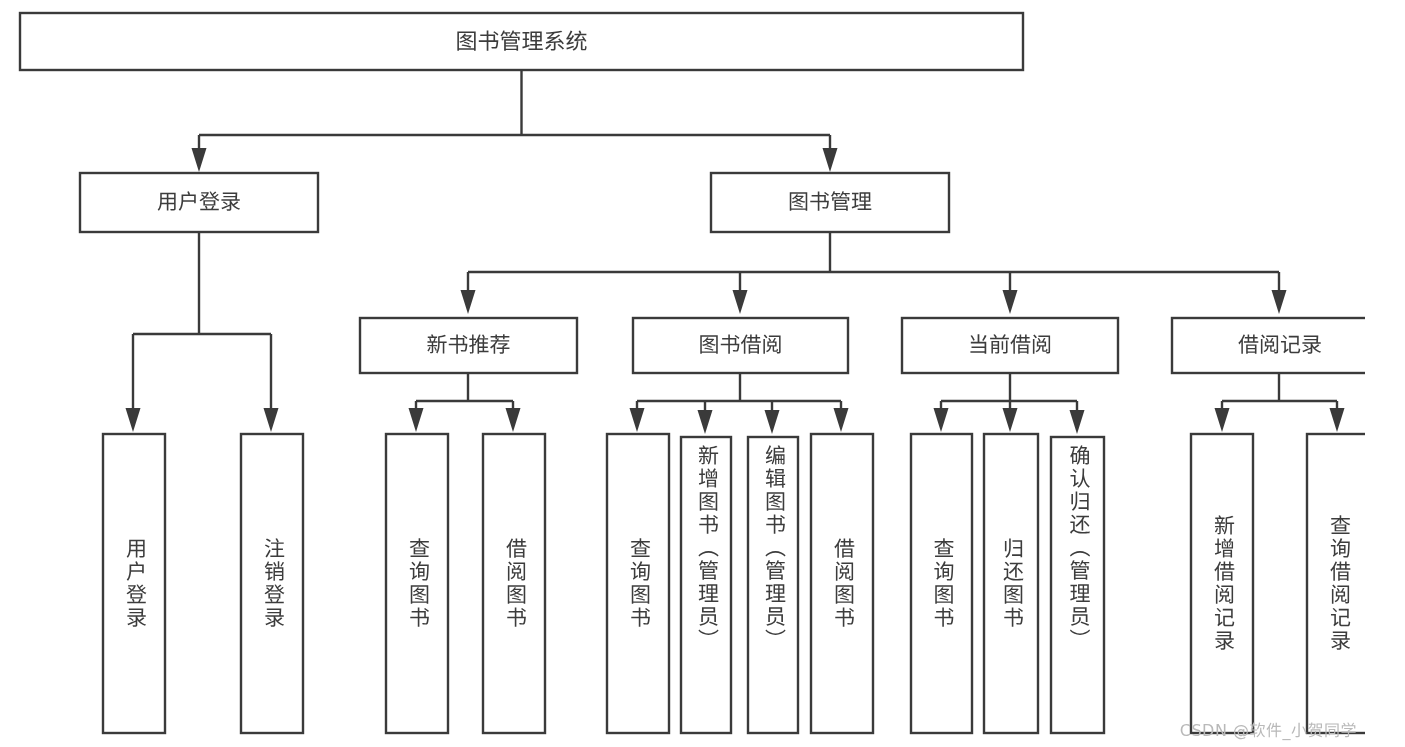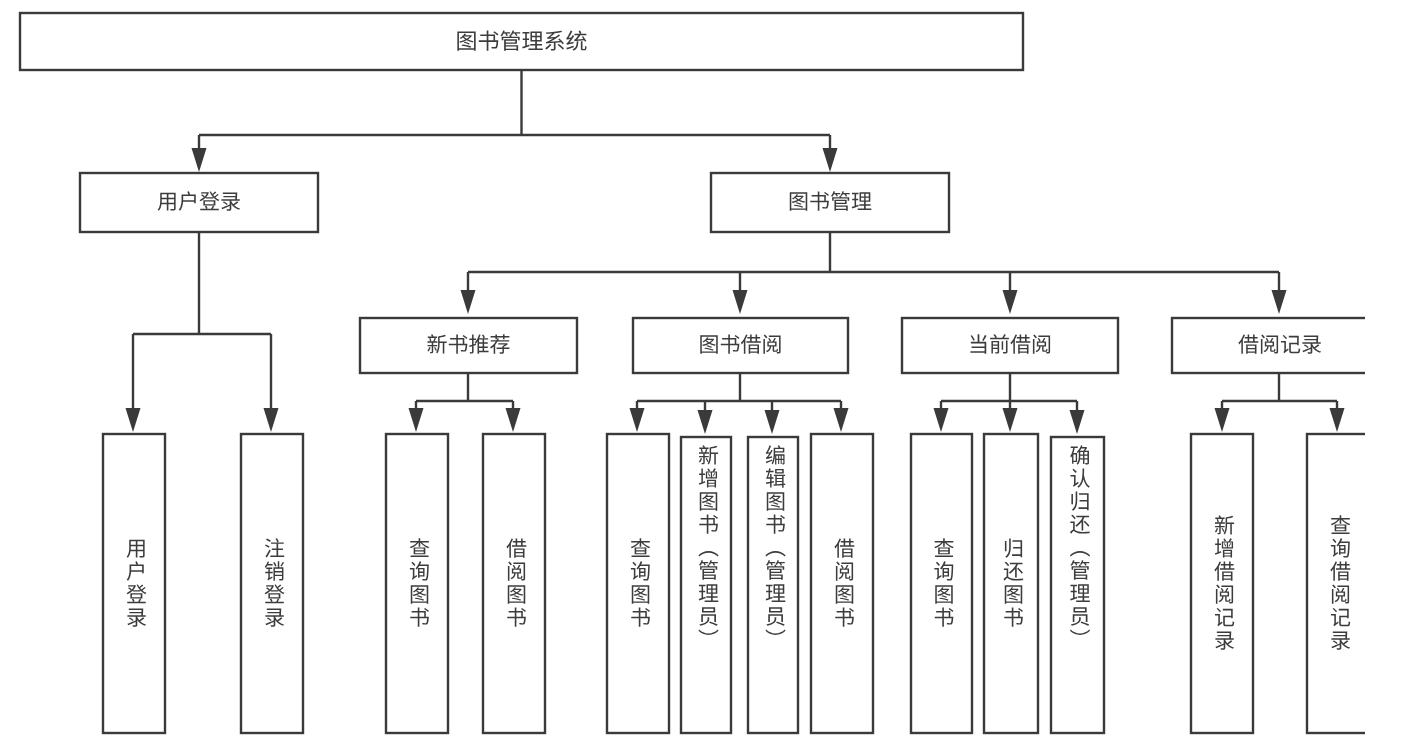--- a/index.html
+++ b/index.html
@@ -253,14 +253,15 @@
     <span class="vert-label" style="padding-top:8px;">确认归还（管理员）</span>
   </div>
 
   <div class="vert-label-wrap" style="left:1191px; top:434px; width:62px; height:299px;">
     <span class="vert-label">新增借阅记录</span>
   </div>
   <div class="vert-label-wrap" style="left:1307px; top:434px; width:62px; height:299px;">
     <span class="vert-label">查询借阅记录</span>
   </div>
 
+  <div class="watermark">CSDN @软件_小贺同学</div>
 
 </div>
 
 </body></html>

